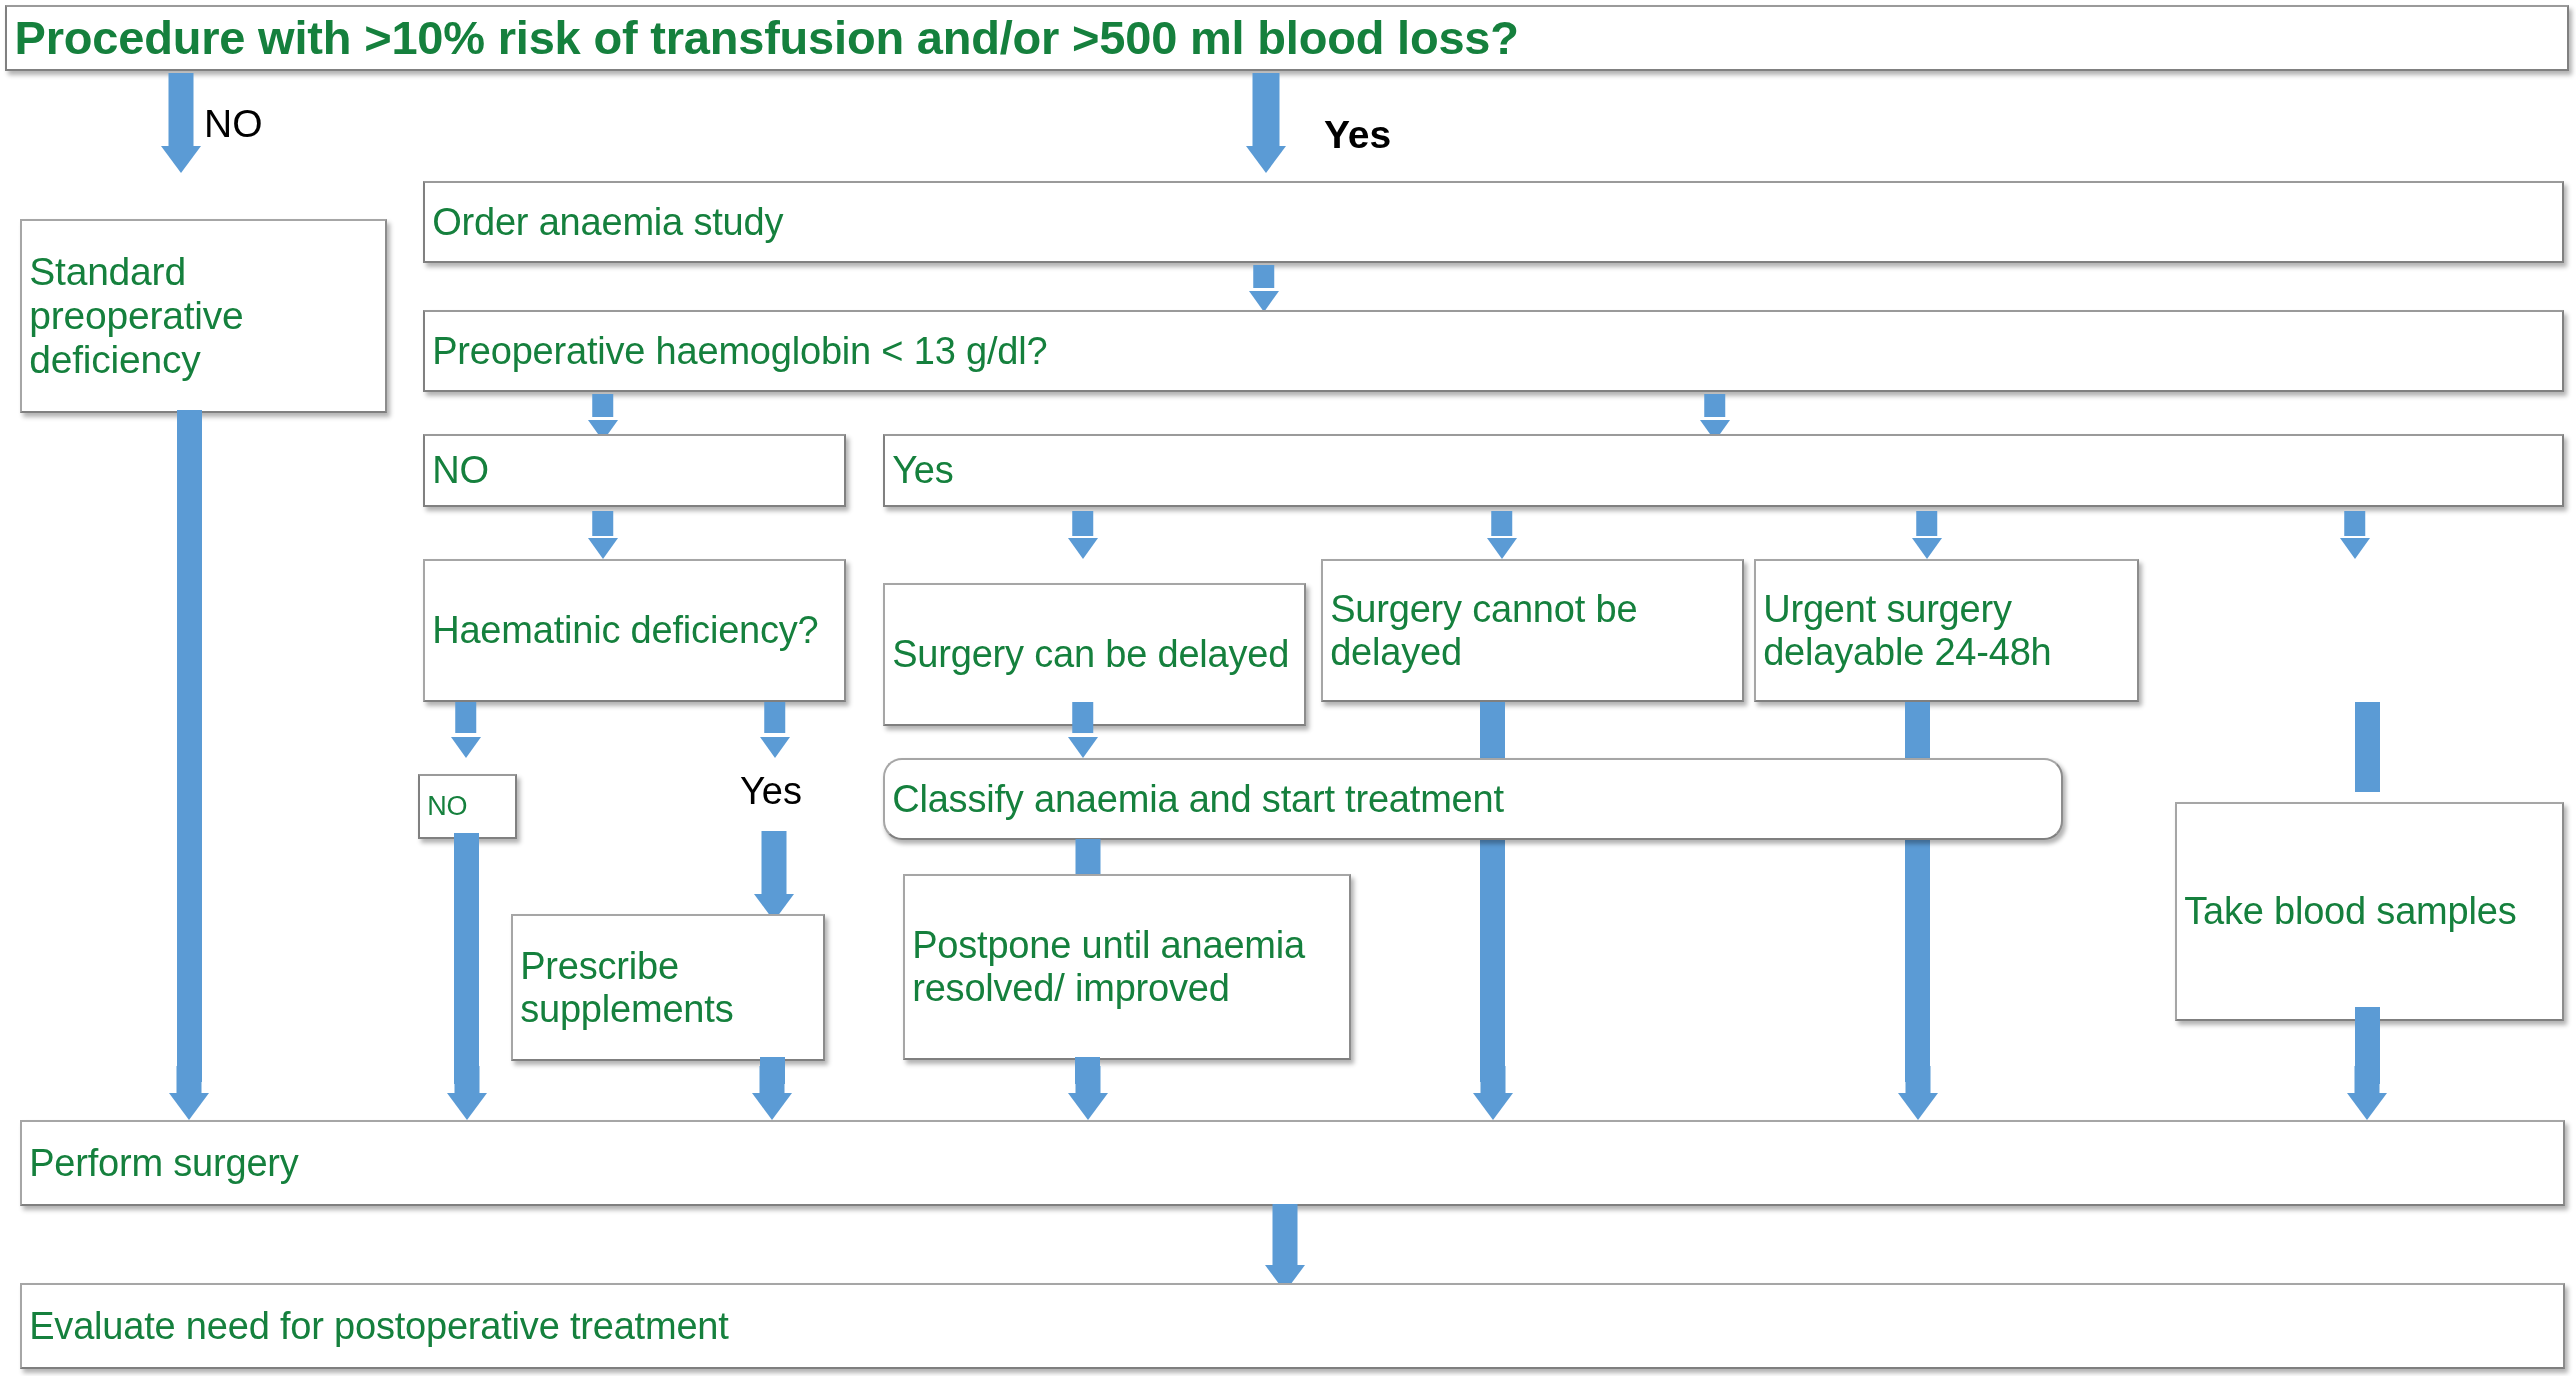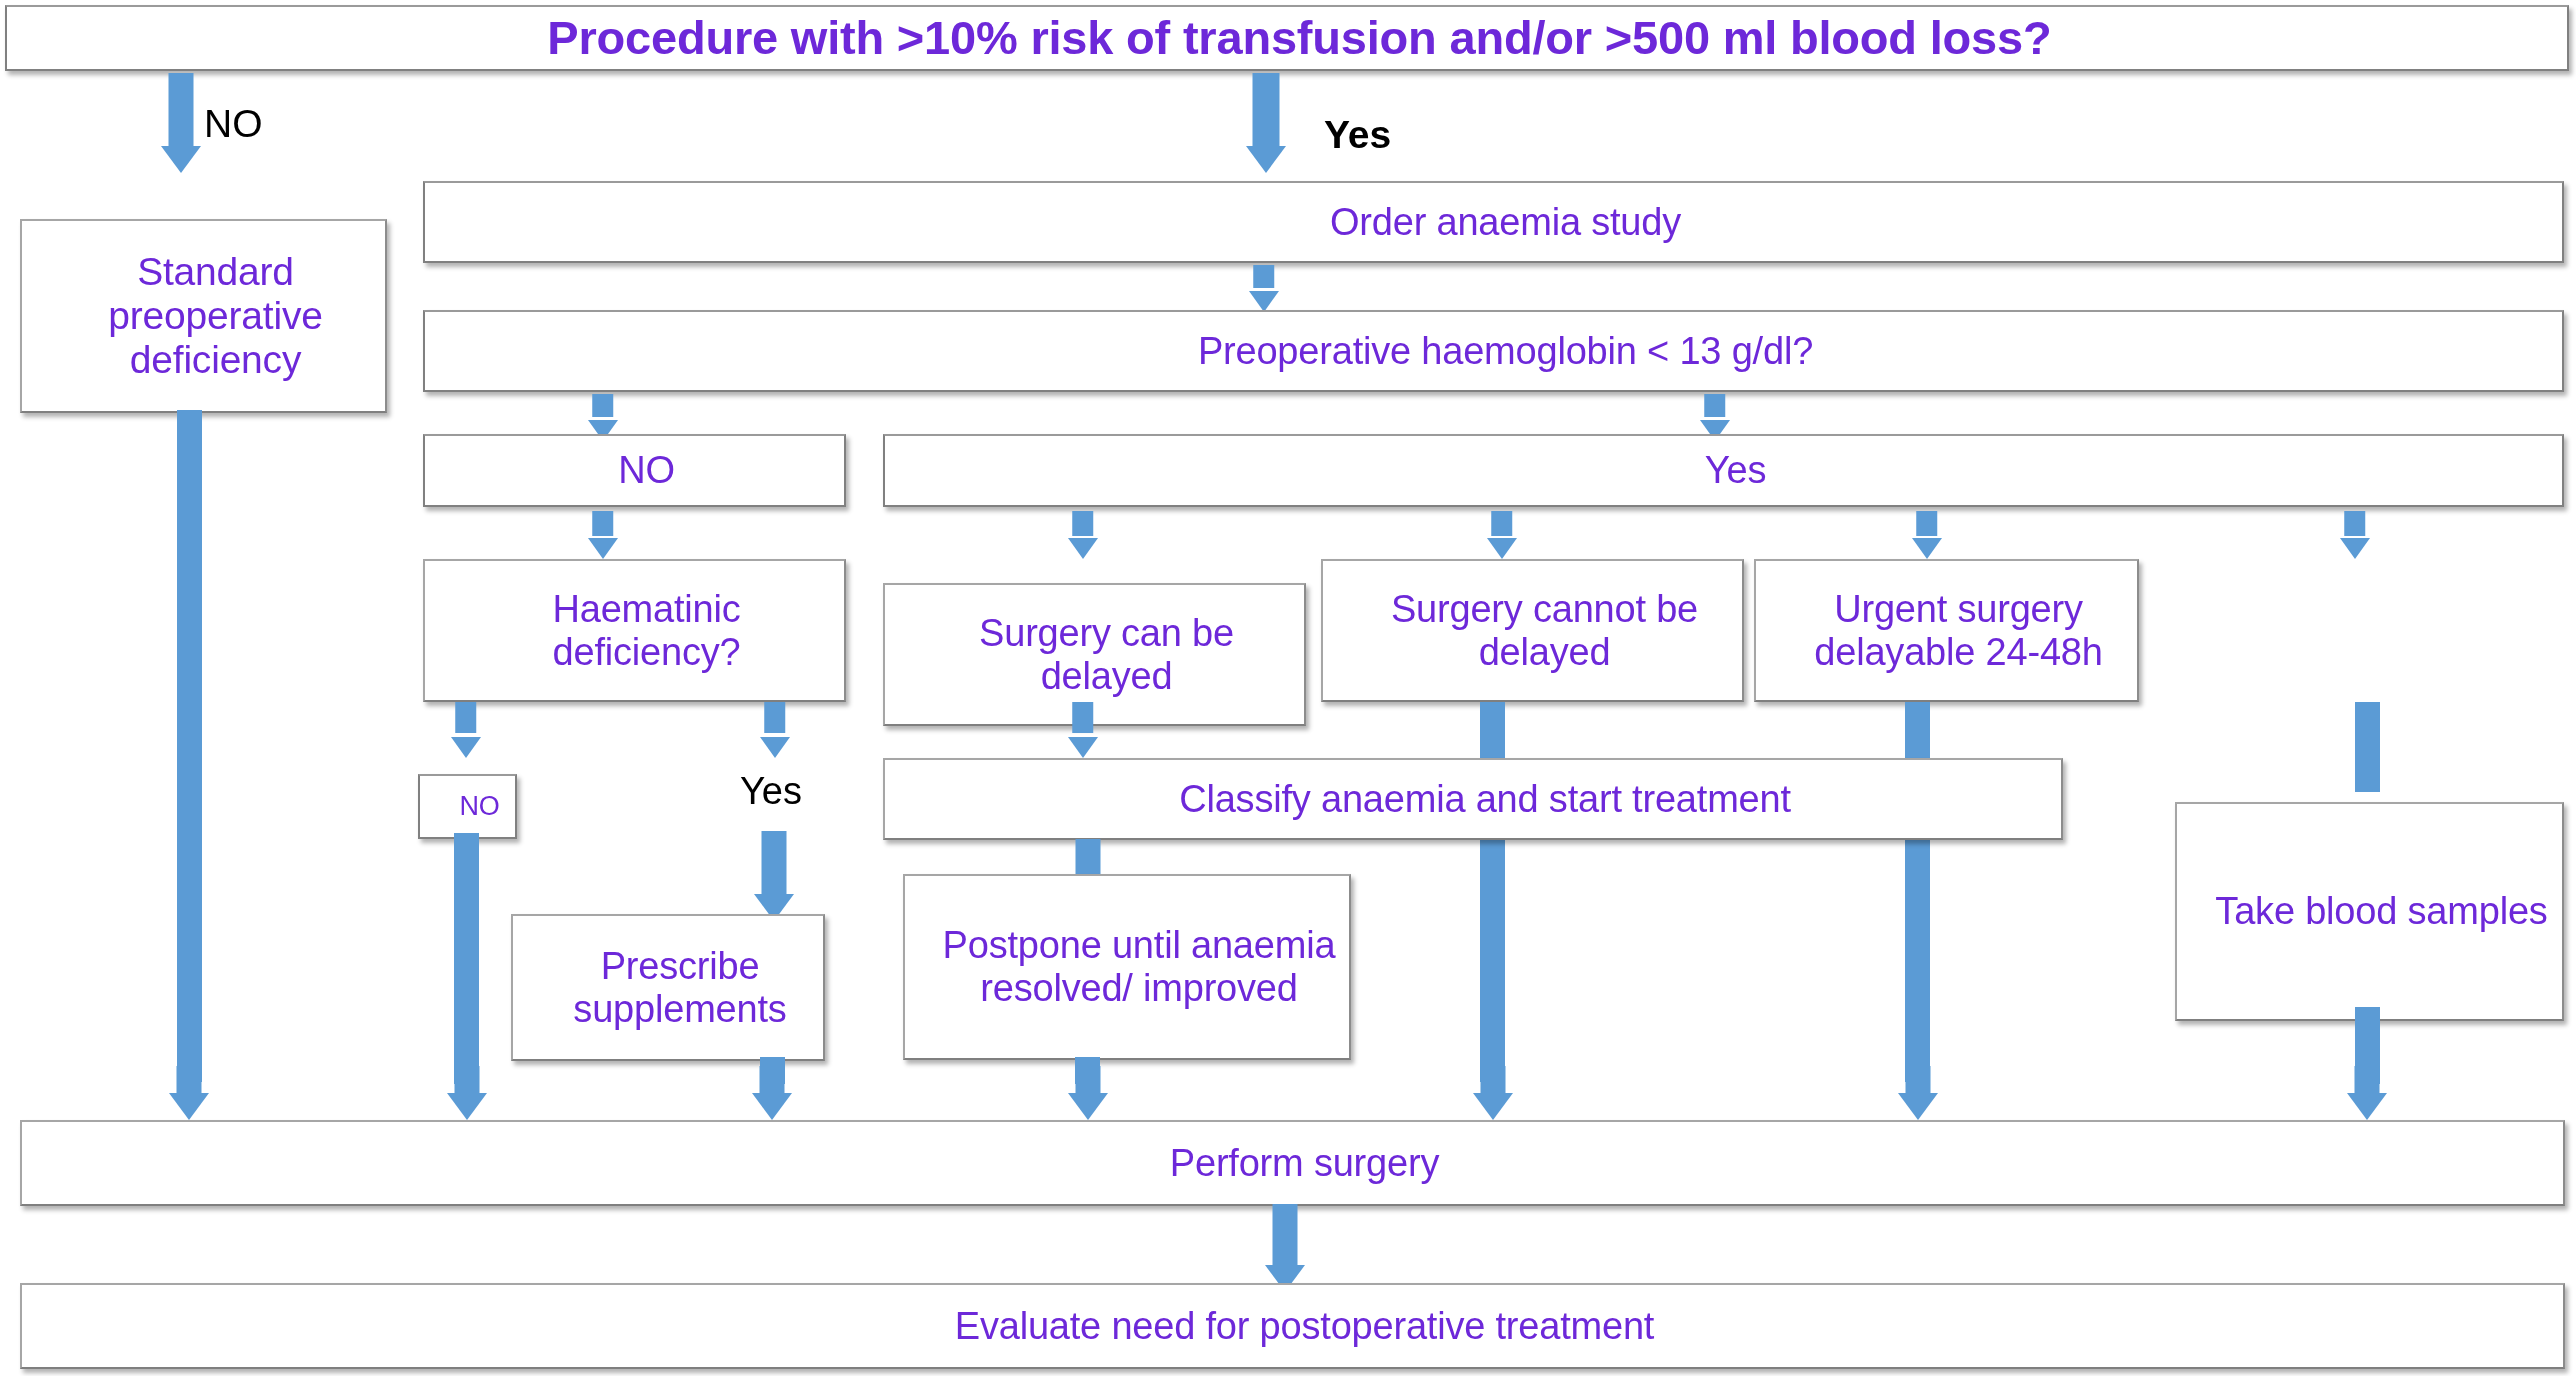--- a/index.html
+++ b/index.html
@@ -16,25 +16,24 @@
     position:absolute;
     box-sizing:border-box;
     background:#ffffff;
     border:2.7px solid #a6a6a6;
     border-right-color:#8c8c8c;
     border-bottom-color:#7f7f7f;
     box-shadow:2.7px 3.6px 4.5px rgba(0,0,0,0.30);
     display:flex;
     align-items:center;
     justify-content:center;
-    text-align:center;
-    color:#6d28d9;
+    text-align:left;
+    color:#15803d;
     line-height:1.12;
     letter-spacing:-0.2px;
-    padding-left:24px;
   }
   .box.dark{
     border-color:#808080;
     border-top-color:#9a9a9a;
   }
   .box span{display:block;width:100%;padding:0 7.2px;box-sizing:border-box;}
 
   
   .t-title{font-size:47px;font-weight:bold;}
   .t-big{font-size:39px;}
@@ -223,21 +222,21 @@
   </div>
 
   <div class="bar" style="left:1905px;top:702px;width:25px;height:380px;"></div>
   <div class="arrow" style="left:1891px;top:1066px;width:54px;height:54px;">
     <div class="shaft" style="width:25px;height:27px;"></div>
     <div class="head"></div>
   </div>
 
   <div class="bar" style="left:2355px;top:702px;width:25px;height:90px;"></div>
 
-  <div class="box t-med" style="left:883px;top:758px;width:1180px;height:82px;">
+  <div class="box t-med" style="left:883px;top:758px;width:1180px;height:82px;border-radius:19px;">
     <span>Classify anaemia and start treatment</span>
   </div>
   <div class="arrow" style="left:1061px;top:839px;width:54px;height:77px;">
     <div class="shaft" style="width:25px;height:50px;"></div>
     <div class="head"></div>
   </div>
 
   <div class="box t-med" style="left:883px;top:874px;width:448px;height:186px;margin-left:20px;">
     <span>Postpone until anaemia resolved/ improved</span>
   </div>

